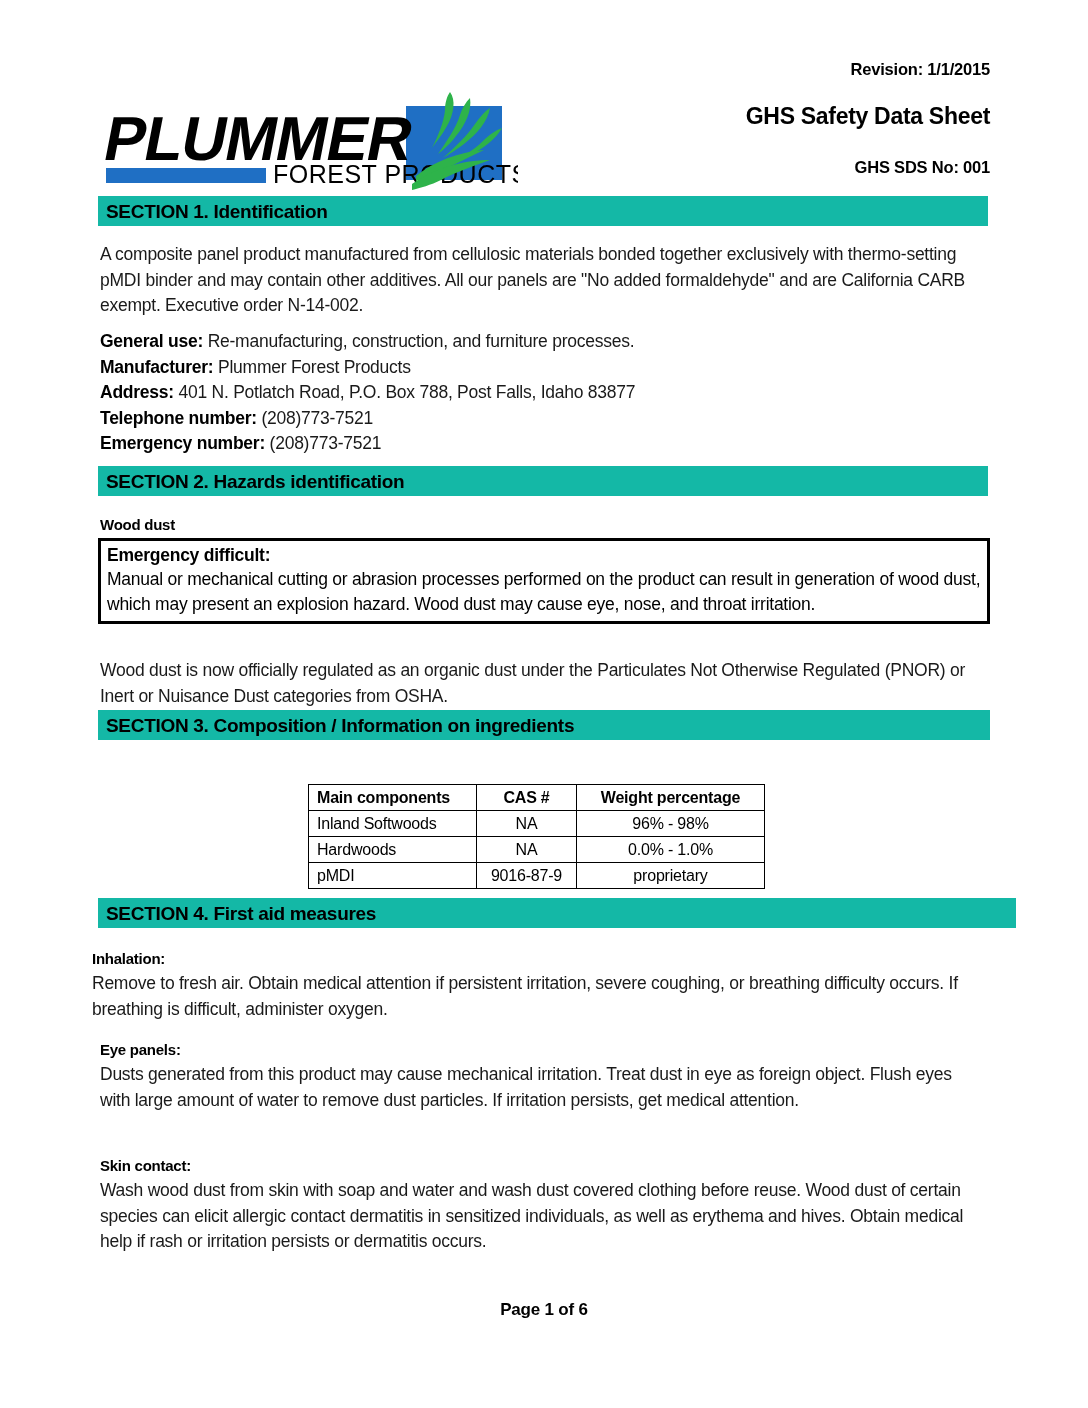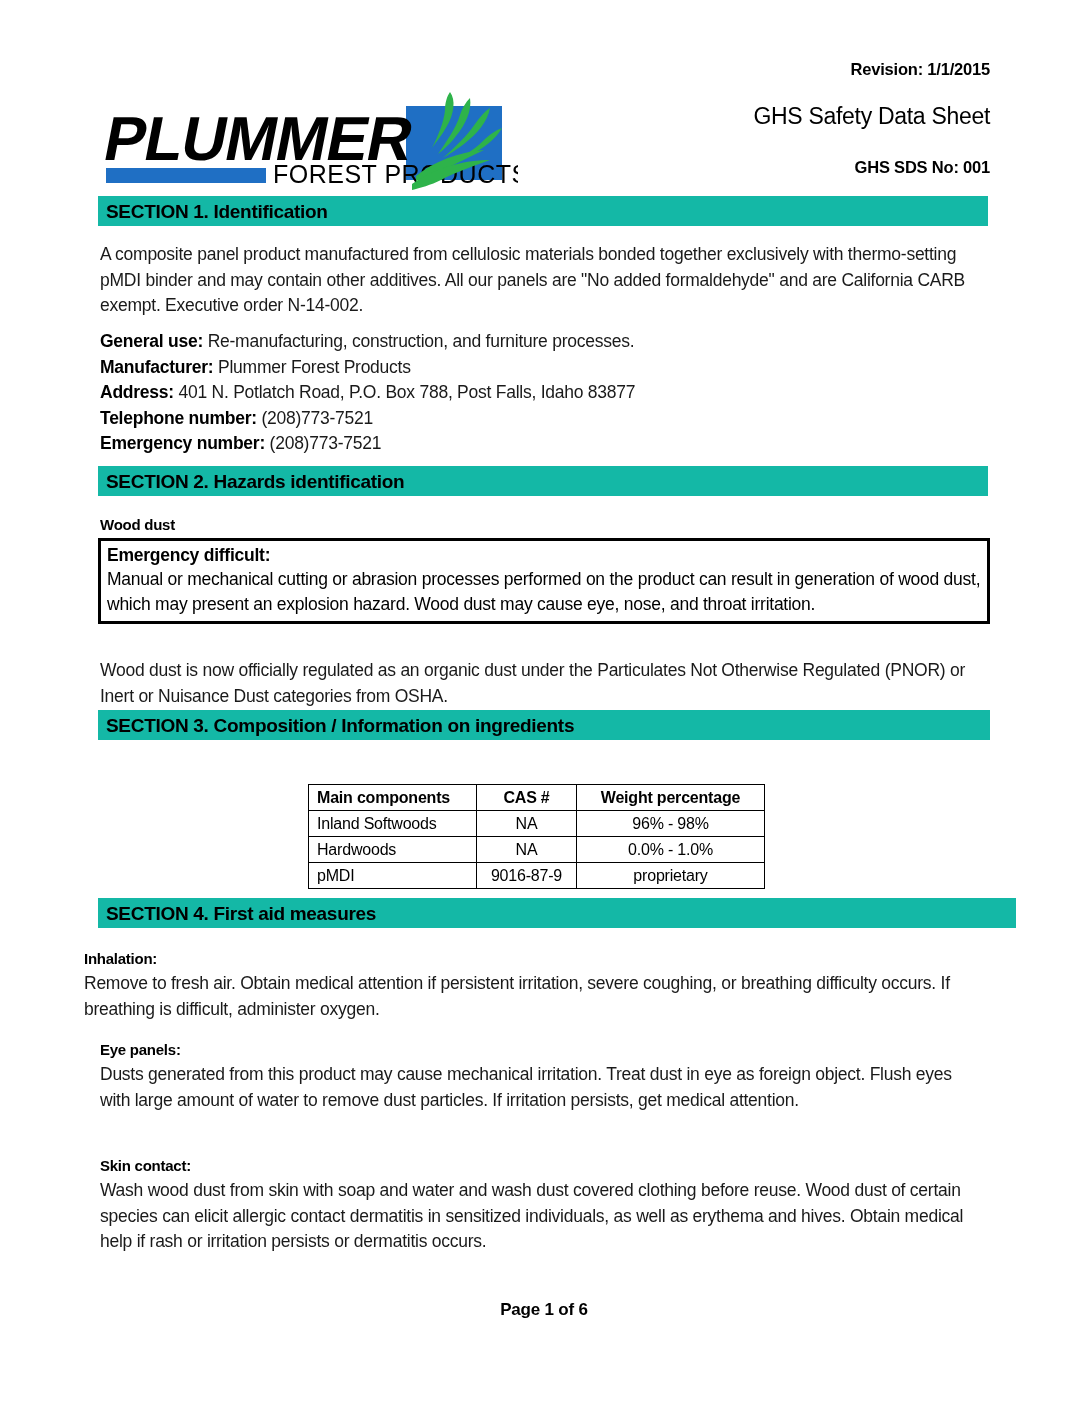--- a/index.html
+++ b/index.html
@@ -31,21 +31,21 @@
     right:0; top:12px;
     font-size:16.5px;
     font-weight:bold;
     letter-spacing:-0.2px;
     white-space:nowrap;
   }
   .doc-title{
     position:absolute;
     right:0; top:55px;
     font-size:23px;
-    font-weight:normal;
+    font-weight:bold;
     letter-spacing:-0.3px;
     white-space:nowrap;
   }
   .sds-no{
     position:absolute;
     right:0; top:110px;
     font-size:16.5px;
     font-weight:bold;
     letter-spacing:-0.2px;
     white-space:nowrap;
@@ -267,21 +267,21 @@
         <td>9016-87-9</td>
         <td>proprietary</td>
       </tr>
     </tbody>
   </table>
 
   <div class="section-bar" style="left:98px; top:898px; width:918px;">
     <span>SECTION 4. First aid measures</span>
   </div>
 
-  <div class="fa-block" style="left:84px; top:946px; width:880px;">
+  <div class="fa-block" style="left:92px; top:946px; width:880px;">
     <div class="fa-head">Inhalation:</div>
     <div class="fa-body">Remove to fresh air. Obtain medical attention if persistent irritation, severe coughing, or breathing difficulty occurs. If breathing is difficult, administer oxygen.</div>
   </div>
 
   <div class="fa-block" style="left:100px; top:1037px; width:880px;">
     <div class="fa-head">Eye panels:</div>
     <div class="fa-body">Dusts generated from this product may cause mechanical irritation. Treat dust in eye as foreign object. Flush eyes with large amount of water to remove dust particles. If irritation persists, get medical attention.</div>
   </div>
 
   <div class="fa-block" style="left:100px; top:1153px; width:880px;">

